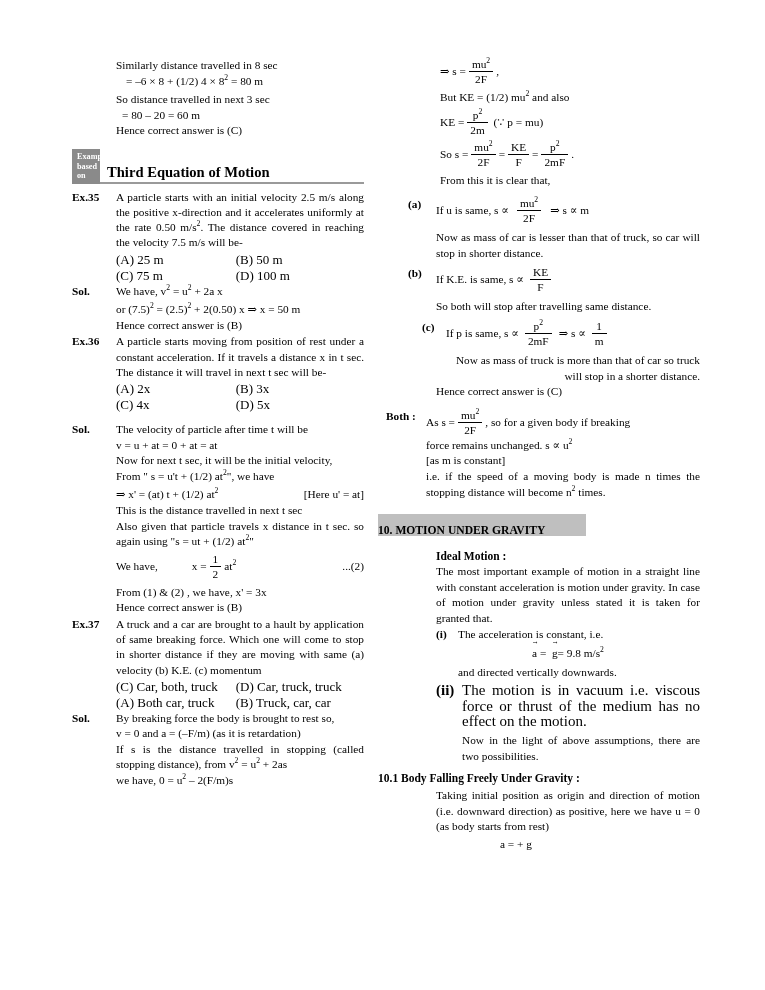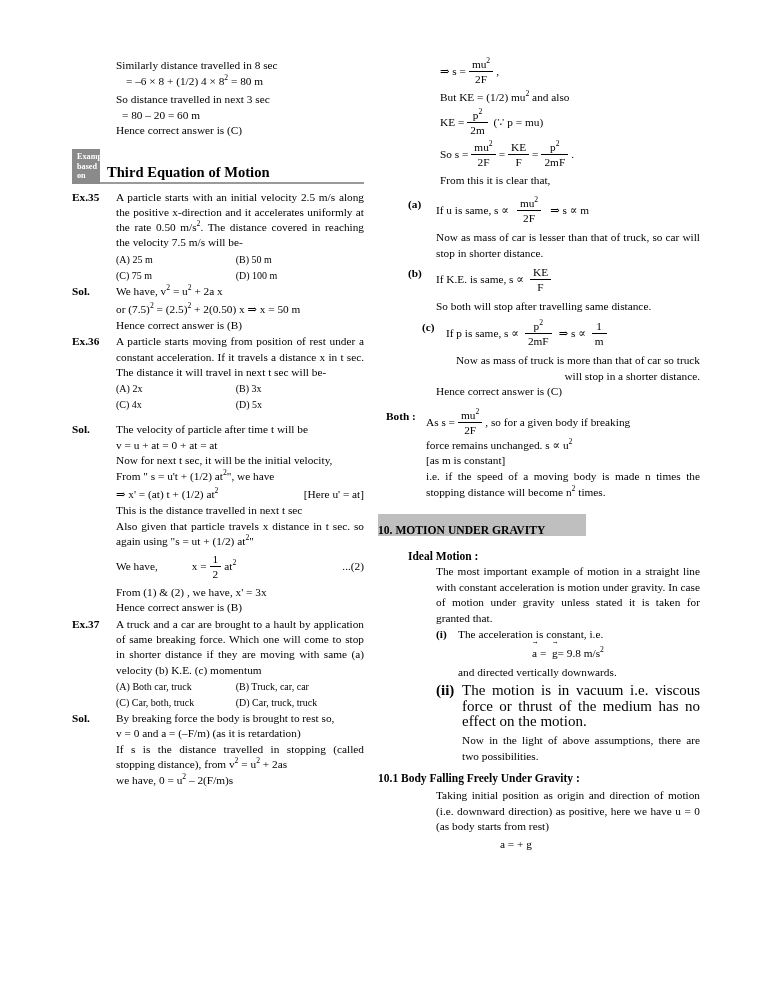--- a/index.html
+++ b/index.html
@@ -54,21 +54,21 @@
   .indent { margin-left: 44px; }
   .indent-sm { margin-left: 28px; }
   .line { font-size: 11.3px; line-height: 15.6px; }
   .gap { height: 5px; }
   .gap-s { height: 3px; }
   .gap-l { height: 9px; }
 
   
   .opts {
     margin-left: 44px;
-    font-size: 10px;
+    font-size: 13px;
     line-height: 16px;
   }
   .opt-row { display: flex; }
   .opt-a { width: 140px; }
   .opt-b { width: 150px; }
 
   
   .exhdr {
     display: flex;
     align-items: flex-end;
@@ -115,20 +115,21 @@
     left: 0;
     top: 10px;
     font-size: 11.6px;
     font-weight: bold;
     white-space: nowrap;
   }
   .subhdr {
     font-weight: bold;
     font-size: 11.5px;
     line-height: 16px;
+    margin-left: 28px;
   }
   .sect2 {
     font-weight: bold;
     font-size: 11.5px;
     line-height: 16px;
     margin: 6px 0 2px -30px;
   }
 
   
   .eq { font-size: 11.3px; line-height: 15.6px; white-space: nowrap; }
@@ -266,26 +267,26 @@
         <div class="line" style="text-align:left;">Hence correct answer is (B)</div>
       </div>
     </div>
 
     <div class="blk">
       <div class="tag">Ex.37</div>
       <div class="body">A truck and a car are brought to a hault by application of same breaking force. Which one will come to stop in shorter distance if they are moving with same (a) velocity (b) K.E. (c) momentum</div>
     </div>
     <div class="opts">
       <div class="opt-row">
+        <div class="opt-a">(C) Car, both, truck</div>
+        <div class="opt-b">(D) Car, truck, truck</div>
+      </div>
+      <div class="opt-row">
         <div class="opt-a">(A) Both car, truck</div>
         <div class="opt-b">(B) Truck, car, car</div>
-      </div>
-      <div class="opt-row">
-        <div class="opt-a">(C) Car, both, truck</div>
-        <div class="opt-b">(D) Car, truck, truck</div>
       </div>
     </div>
 
     <div class="blk">
       <div class="tag">Sol.</div>
       <div class="body">
         <div class="line" style="text-align:left;">By breaking force the body is brought to rest so,</div>
         <div class="line" style="text-align:left;">v = 0 and a = (–F/m) (as it is retardation)</div>
         <div class="line" style="text-align:justify;"><span>If s is the distance travelled in stopping (called stopping distance), from v</span><sup>2</sup><span> = u</span><sup>2</sup><span> + 2as</span></div>
         <div class="line" style="text-align:left;"><span>we have, 0 = u</span><sup>2</sup><span> – 2(F/m)s</span></div>

